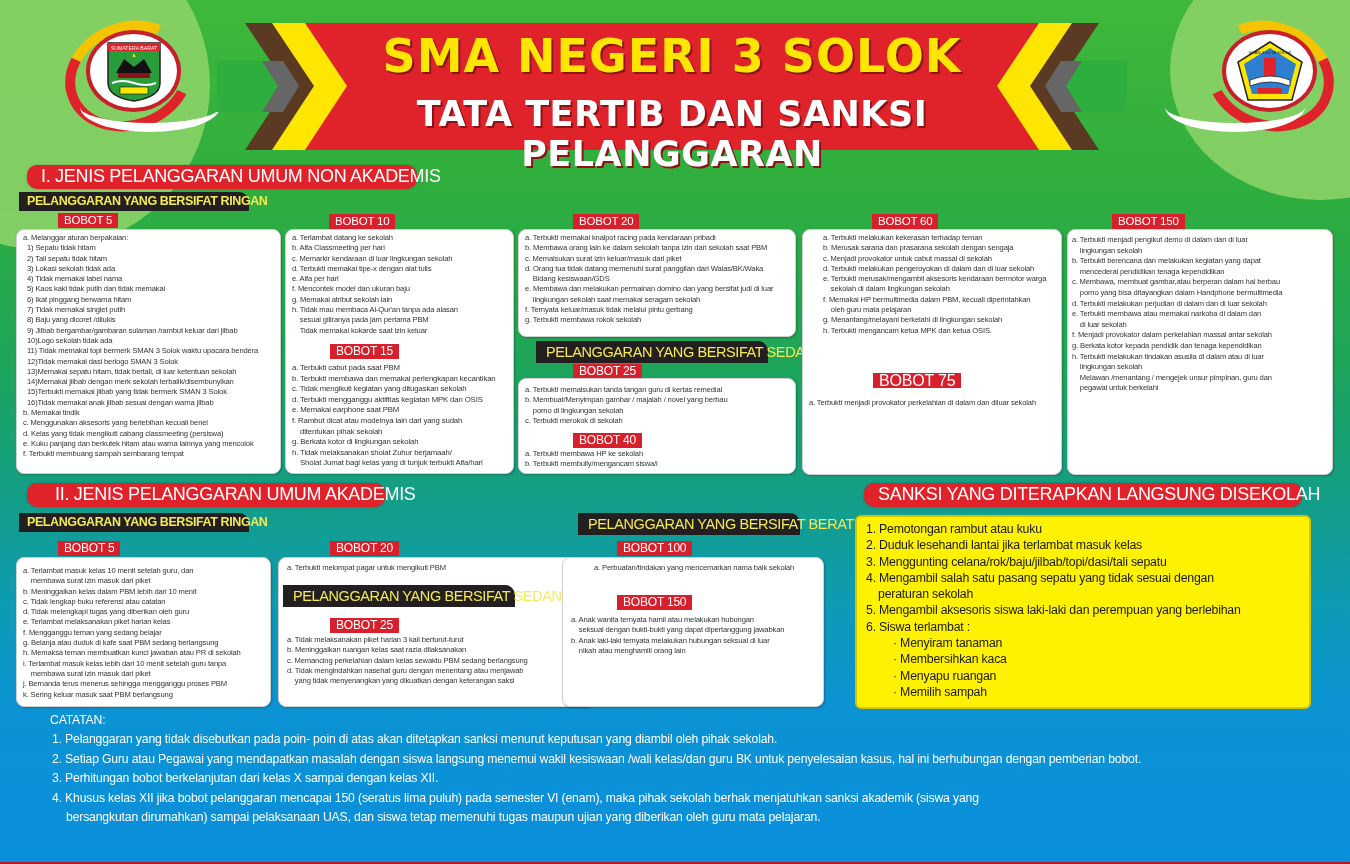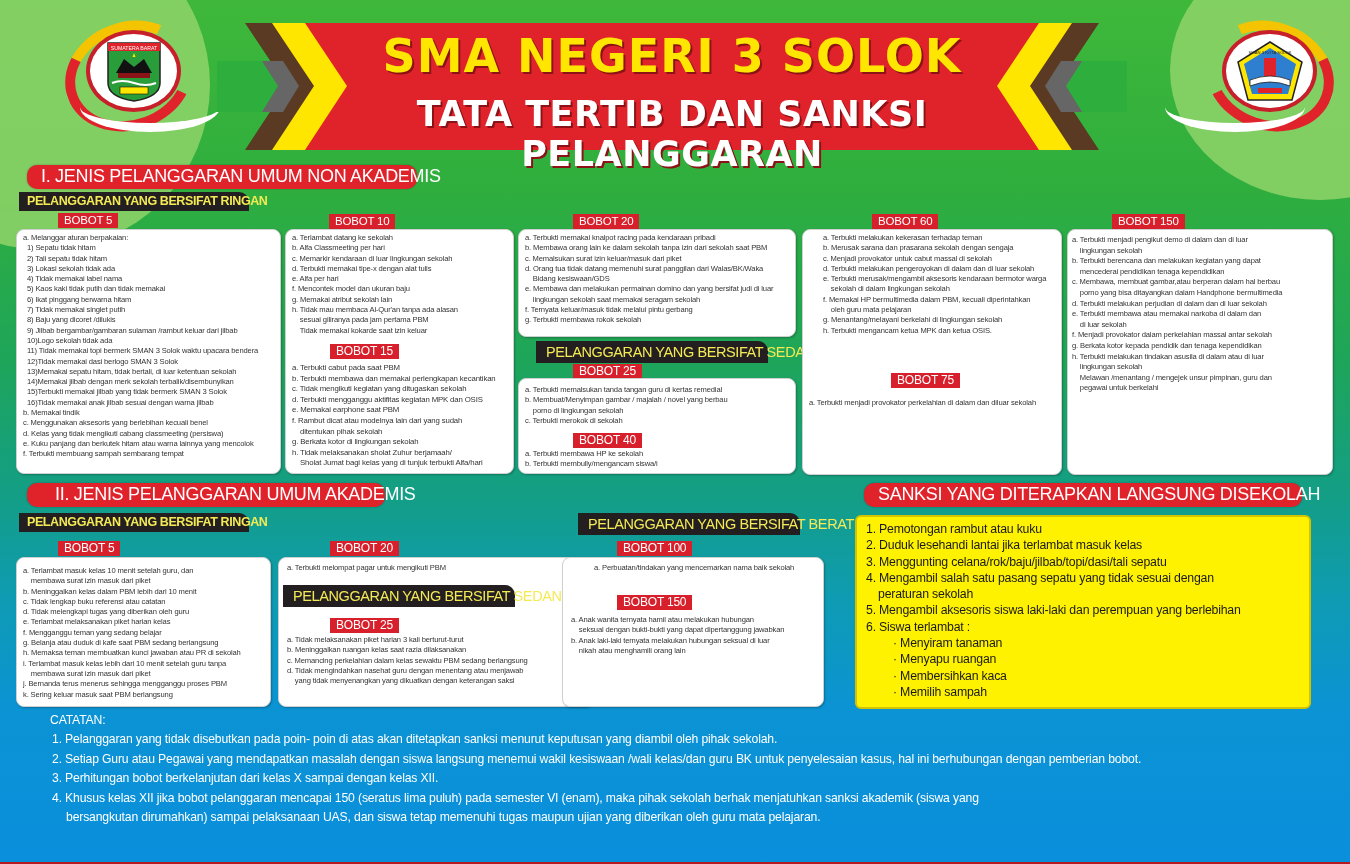--- a/index.html
+++ b/index.html
@@ -265,21 +265,21 @@
     <li>b. Merusak sarana dan prasarana sekolah dengan sengaja</li>
     <li>c. Menjadi provokator untuk cabut massal di sekolah</li>
     <li>d. Terbukti melakukan pengeroyokan di dalam dan di luar sekolah</li>
     <li>e. Terbukti merusak/mengambil aksesoris kendaraan bermotor warga</li>
     <li style="white-space:pre">    sekolah di dalam lingkungan sekolah</li>
     <li>f. Memakai HP bermultimedia dalam PBM, kecuali diperintahkan</li>
     <li style="white-space:pre">    oleh guru mata pelajaran</li>
     <li>g. Menantang/melayani berkelahi di lingkungan sekolah</li>
     <li>h. Terbukti mengancam ketua MPK dan ketua OSIS.</li>
   </ul>
-  <div class="bobot" style="left:70px;top:143px;font-size:12px;margin-left:18px;">BOBOT 75</div>
+  <div class="bobot" style="left:70px;top:143px;font-size:16px;">BOBOT 75</div>
   <ul class="list" style="left:6px;top:168px;">
     <li>a. Terbukti menjadi provokator perkelahian di dalam dan diluar sekolah</li>
   </ul>
 </div>
 
 <div class="bobot" style="left:1112px;top:214px;">BOBOT 150</div>
 <div class="card" style="left:1067px;top:229px;width:266px;height:246px;">
   <ul class="list" style="left:4px;top:5px;line-height:10.6px;">
     <li>a. Terbukti menjadi pengikut demo di dalam dan di luar</li>
     <li style="white-space:pre">    lingkungan sekolah</li>
@@ -356,22 +356,22 @@
 <div class="yellow-box" style="left:855px;top:515px;width:456px;height:194px;padding-left:28px;">
   <ul class="sanksi-list" style="left:9px;top:4px;">
     <li>1. Pemotongan  rambut atau kuku</li>
     <li>2. Duduk lesehandi lantai  jika terlambat masuk kelas</li>
     <li>3. Menggunting celana/rok/baju/jilbab/topi/dasi/tali sepatu</li>
     <li>4. Mengambil salah satu pasang  sepatu yang tidak sesuai dengan</li>
     <li class="cont">peraturan  sekolah</li>
     <li>5. Mengambil aksesoris siswa laki-laki dan perempuan yang berlebihan</li>
     <li>6. Siswa terlambat :</li>
     <li class="sub">· Menyiram tanaman</li>
+    <li class="sub">· Membersihkan kaca</li>
     <li class="sub">· Menyapu ruangan</li>
-    <li class="sub">· Membersihkan kaca</li>
     <li class="sub">· Memilih sampah</li>
   </ul>
 </div>
 
 <div class="notes">
   <div style="margin-left:-2px">CATATAN:</div>
   <div>1.  Pelanggaran yang tidak disebutkan pada poin- poin di atas akan ditetapkan sanksi menurut keputusan yang diambil oleh pihak sekolah.</div>
   <div>2. Setiap Guru atau Pegawai yang mendapatkan masalah dengan siswa langsung menemui  wakil kesiswaan /wali kelas/dan guru BK untuk penyelesaian kasus, hal ini berhubungan  dengan pemberian bobot.</div>
   <div>3. Perhitungan bobot berkelanjutan dari kelas X sampai dengan kelas XII.</div>
   <div>4. Khusus kelas XII jika bobot pelanggaran mencapai 150 (seratus lima puluh)  pada  semester VI (enam), maka pihak sekolah berhak menjatuhkan sanksi akademik (siswa yang</div>

